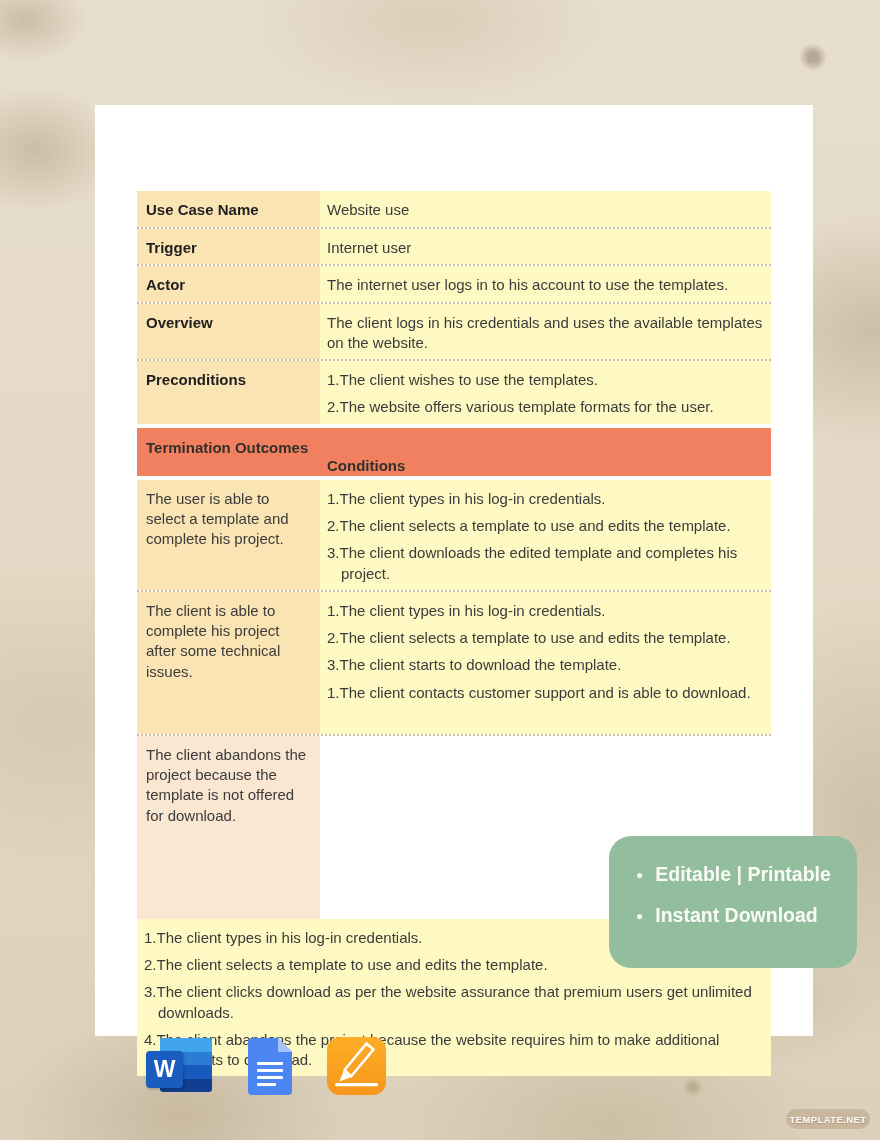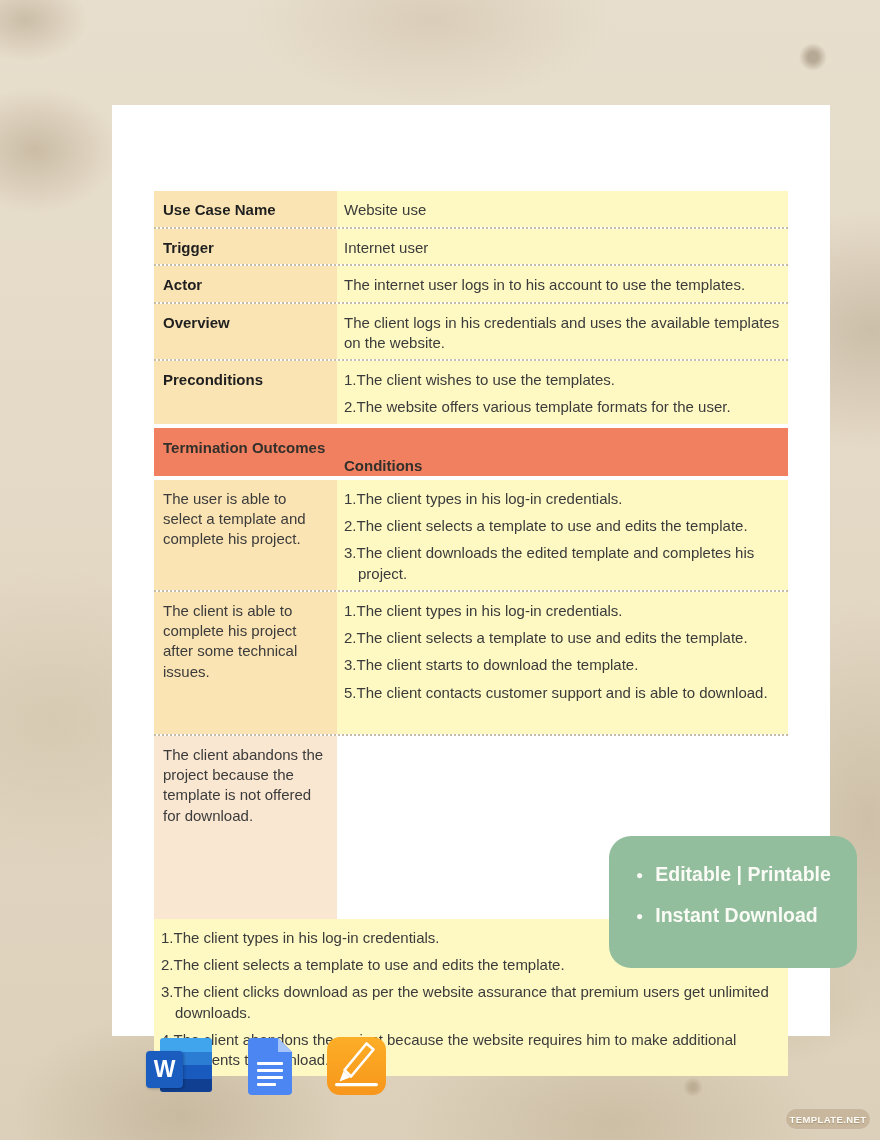--- a/index.html
+++ b/index.html
@@ -18,21 +18,21 @@
       radial-gradient(ellipse 220px 170px at 872px 330px, rgba(150,132,104,0.32), rgba(150,132,104,0) 70%),
       radial-gradient(ellipse 260px 120px at 430px 20px, rgba(214,202,180,0.8), rgba(214,202,180,0) 70%),
       radial-gradient(ellipse 300px 220px at 55px 720px, rgba(206,191,166,0.55), rgba(206,191,166,0) 70%),
       radial-gradient(ellipse 240px 150px at 180px 1115px, rgba(170,151,121,0.4), rgba(170,151,121,0) 70%),
       radial-gradient(ellipse 300px 160px at 610px 1125px, rgba(186,169,139,0.45), rgba(186,169,139,0) 70%),
       radial-gradient(ellipse 200px 320px at 868px 820px, rgba(176,158,129,0.38), rgba(176,158,129,0) 70%),
       radial-gradient(ellipse 160px 90px at 760px 1005px, rgba(196,180,152,0.5), rgba(196,180,152,0) 70%),
       linear-gradient(180deg,#E8DECD 0%,#E3D8C4 55%,#DCD0BA 100%);
   }
   .page{
-    position:absolute;left:112px;top:105px;width:718px;height:931px;
+    position:absolute;left:95px;top:105px;width:718px;height:931px;
     background:#FFFFFF;
   }
   .uc-table{
     position:absolute;left:42px;top:86px;width:634px;
     font-size:15px;line-height:1.35;color:#3B3B3B;
   }
   .row{display:flex;box-sizing:border-box;}
   .row.dotted{border-bottom:2px dotted #C9BCA5;}
   .cell{box-sizing:border-box;}
   .cell.label{
@@ -156,21 +156,21 @@
           <p class="li">3.The client downloads the edited template and completes his project.</p>
         </div>
       </div>
 
       <div class="row row-o2 dotted">
         <div class="cell label plain">The client is able to complete his project after some technical issues.</div>
         <div class="cell value">
           <p class="li">1.The client types in his log-in credentials.</p>
           <p class="li">2.The client selects a template to use and edits the template.</p>
           <p class="li">3.The client starts to download the template.</p>
-          <p class="li">5.The client contacts customer support and is able to download.</p>
+          <p class="li">1.The client contacts customer support and is able to download.</p>
         </div>
       </div>
 
       <div class="row row-o3">
         <div class="cell label plain peach">The client abandons the project because the template is not offered for download.</div>
         <div class="cell value">
           <p class="li">1.The client types in his log-in credentials.</p>
           <p class="li">2.The client selects a template to use and edits the template.</p>
           <p class="li">3.The client clicks download as per the website assurance that premium users get unlimited downloads.</p>
           <p class="li">4.The client abandons the project because the website requires him to make additional payments to download.</p>

